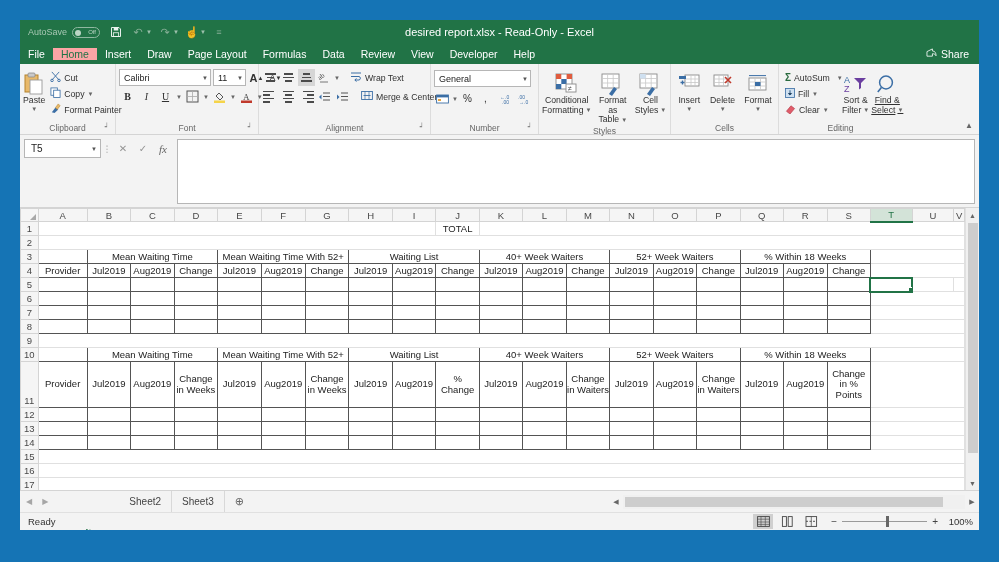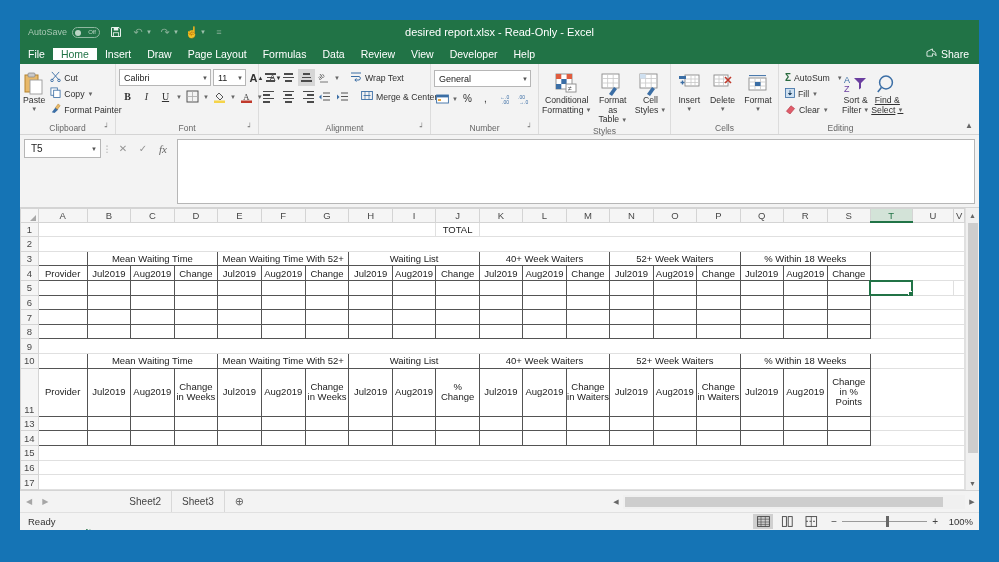--- a/index.html
+++ b/index.html
@@ -78,21 +78,21 @@
   
   .ribbon-tabs {
     height: 20px; background: #217346; display: flex;
     align-items: center; flex: none; position: relative;
   }
   .rtab {
     font-size: 10.5px; color: #ffffff; padding: 0 8px;
     display: flex; align-items: center; white-space: nowrap;
   }
   .rtab.active {
-    background: #ffffff; color: #217346; font-weight: normal;
+    background: #fca5a5; color: #217346; font-weight: normal;
   }
   .tellme {
     display: flex; align-items: center; gap: 4px;
     font-size: 10.5px; color: #fff; padding-left: 8px;
   }
   .share {
     margin-left: auto; display: flex; align-items: center; gap: 4px;
     font-size: 10.5px; color: #fff; padding-right: 10px;
   }
 
@@ -979,20 +979,43 @@
           <td class="cell b wrap">Change in Waiters</td>
           <td class="cell b wrap">Jul2019</td>
           <td class="cell b wrap">Aug2019</td>
           <td class="cell b wrap">Change in Waiters</td>
           <td class="cell b wrap">Jul2019</td>
           <td class="cell b wrap">Aug2019</td>
           <td class="cell b wrap">Change in % Points</td>
           <td class="cell" colspan="3"></td>
         </tr>
 
+        <tr>
+          <th class="rowhdr">12</th>
+          <td class="cell b"></td>
+                <td class="cell b"></td>
+                <td class="cell b"></td>
+                <td class="cell b"></td>
+          <td class="cell b"></td>
+                <td class="cell b"></td>
+                <td class="cell b"></td>
+          <td class="cell b"></td>
+                <td class="cell b"></td>
+                <td class="cell b"></td>
+          <td class="cell b"></td>
+                <td class="cell b"></td>
+                <td class="cell b"></td>
+          <td class="cell b"></td>
+                <td class="cell b"></td>
+                <td class="cell b"></td>
+          <td class="cell b"></td>
+                <td class="cell b"></td>
+                <td class="cell b"></td>
+          <td class="cell" colspan="3"></td>
+        </tr>
         <tr>
           <th class="rowhdr">13</th>
           <td class="cell b"></td>
                 <td class="cell b"></td>
                 <td class="cell b"></td>
                 <td class="cell b"></td>
           <td class="cell b"></td>
                 <td class="cell b"></td>
                 <td class="cell b"></td>
           <td class="cell b"></td>

